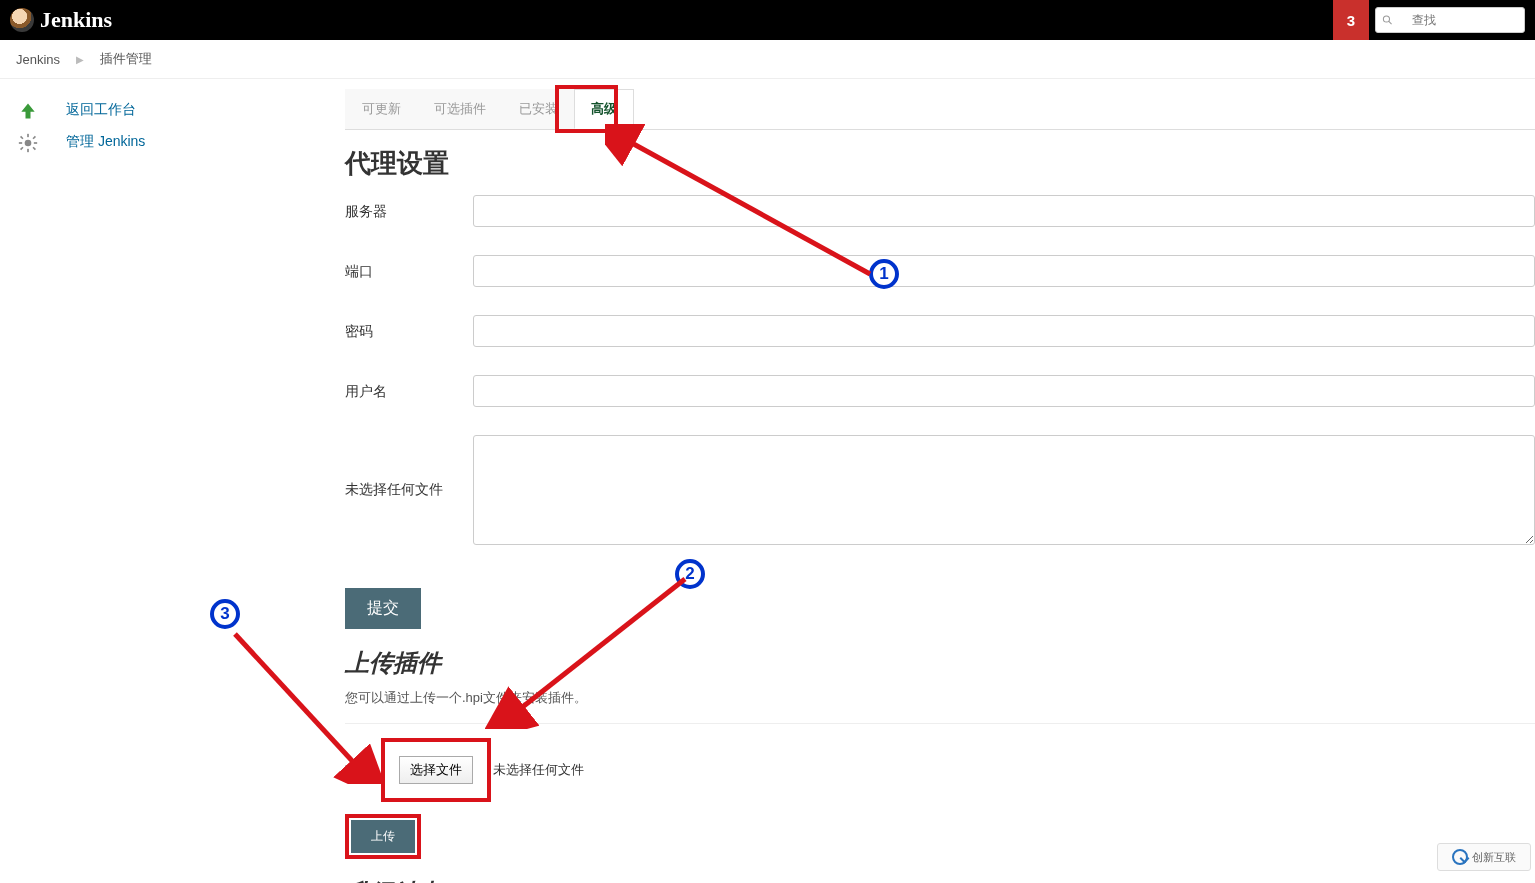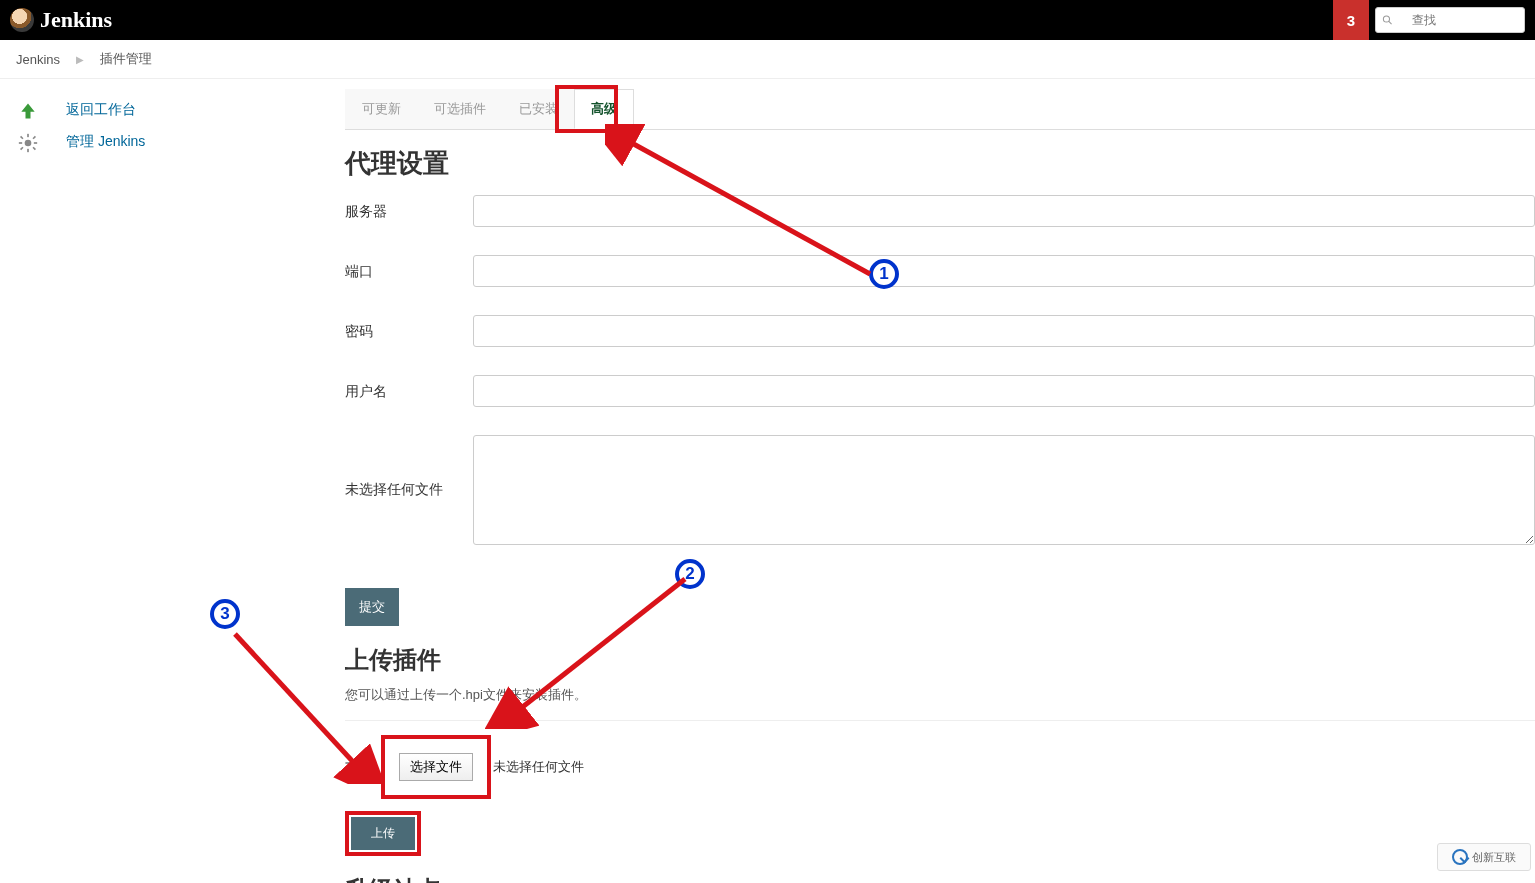--- a/index.html
+++ b/index.html
@@ -20,27 +20,27 @@
 .sidebar { width: 345px; padding: 16px 10px 0 10px; }
 .side-item { display: flex; align-items: flex-start; gap: 28px; padding: 6px 8px; color: #069; cursor: pointer; font-size: 14px; }
 .icon-up-arrow { width: 20px; height: 20px; }
 .icon-gear { width: 20px; height: 20px; }
 .main { flex: 1; padding-top: 10px; position: relative; }
 .tabs { display: flex; border-bottom: 1px solid #ddd; }
 .tabs .tab { padding: 10px 16px; color: #999; background: #f8f8f8; border: 1px solid transparent; font-size: 13px; cursor: pointer; margin-right: -1px; }
 .tabs .tab.active { color: #14532d; background: #fff; border: 1px solid #ddd; border-bottom-color: #fff; font-weight: 700; }
 .tab-highlight { position: absolute; border: 4px solid #d9131a; width: 63px; height: 48px; top: 6px; left: 210px; pointer-events: none; }
 h1 { font-size: 26px; font-weight: bold; margin: 16px 0 14px; }
-h2 { font-size: 24px; font-weight: bold; margin: 18px 0 10px; }
+h2 { font-size: 24px; font-weight: bold; margin: 18px 0 10px; font-style: italic; }
 .form-row { display: flex; align-items: flex-start; margin: 12px 0 28px; }
 .form-label { width: 128px; font-size: 14px; color: #333; padding-top: 8px; }
 .form-input { flex: 1; }
 .form-input input[type=text], .form-input input[type=password] { width: 100%; height: 32px; border: 1px solid #ccc; border-radius: 3px; padding: 0 8px; font-size: 14px; }
 .form-input textarea { width: 100%; height: 110px; border: 1px solid #ccc; border-radius: 3px; padding: 6px 8px; font-size: 14px; resize: vertical; }
-.btn { background: #4b6b77; color: #fff; border: none; padding: 10px 14px; font-size: 13px; cursor: pointer; }
+.btn { background: #4b6b77; color: #fff; border: none; padding: 10px 22px; font-size: 16px; cursor: pointer; }
 .btn-sm { padding: 8px 20px; font-size: 12px; }
 .desc { font-size: 13px; color: #555; margin-bottom: 16px; }
 .file-row { display: flex; align-items: center; border-top: 1px solid #eee; padding-top: 14px; margin-bottom: 12px; }
 .file-label { font-size: 14px; margin-right: 4px; }
 .file-btn { border: 1px solid #aaa; background: linear-gradient(#fff,#eee); padding: 4px 10px; font-size: 13px; cursor: pointer; }
 .file-status { font-size: 13px; color: #333; }
 .file-highlight { border: 4px solid #d9131a; display: inline-block; padding: 14px; margin-right: 2px; }
 .upload-highlight { border: 4px solid #d9131a; display: inline-block; padding: 2px; }
 .annot-circle { position: absolute; width: 30px; height: 30px; border: 4px solid #0033cc; border-radius: 50%; background: #fff; color: #0033cc; font-weight: bold; display: flex; align-items: center; justify-content: center; font-size: 17px; pointer-events: none; }
 .arrow-svg { position: absolute; pointer-events: none; }

